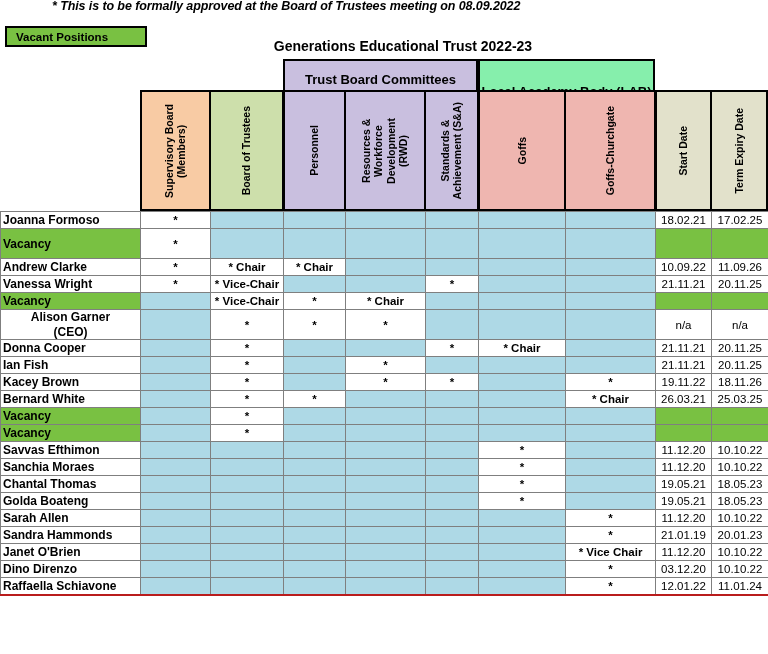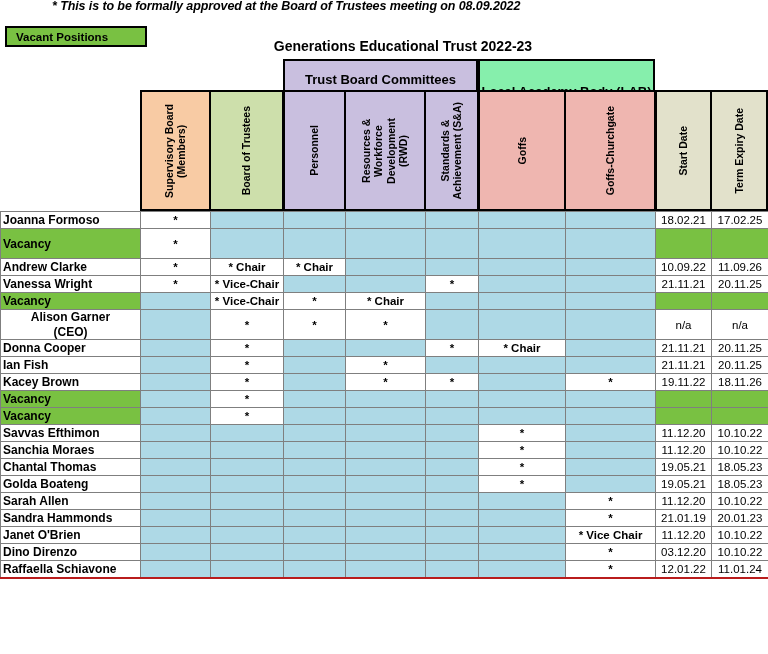--- a/index.html
+++ b/index.html
@@ -276,20 +276,32 @@
           <td class="c0 mark fill-blue"></td>
           <td class="c1 mark fill-white">*</td>
           <td class="c2 mark fill-blue"></td>
           <td class="c3 mark fill-white">*</td>
           <td class="c4 mark fill-white">*</td>
           <td class="c5 mark fill-blue"></td>
           <td class="c6 mark fill-white">*</td>
           <td class="c7 date fill-white">19.11.22</td>
           <td class="c8 date fill-white">18.11.26</td>
         </tr>
+        <tr>
+          <td class="name">Bernard White</td>
+          <td class="c0 mark fill-blue"></td>
+          <td class="c1 mark fill-white">*</td>
+          <td class="c2 mark fill-white">*</td>
+          <td class="c3 mark fill-blue"></td>
+          <td class="c4 mark fill-blue"></td>
+          <td class="c5 mark fill-blue"></td>
+          <td class="c6 mark fill-white">* Chair</td>
+          <td class="c7 date fill-white">26.03.21</td>
+          <td class="c8 date fill-white">25.03.25</td>
+        </tr>
         <tr class="r-vac">
           <td class="name">Vacancy</td>
           <td class="c0 mark fill-blue"></td>
           <td class="c1 mark fill-white">*</td>
           <td class="c2 mark fill-blue"></td>
           <td class="c3 mark fill-blue"></td>
           <td class="c4 mark fill-blue"></td>
           <td class="c5 mark fill-blue"></td>
           <td class="c6 mark fill-blue"></td>
           <td class="c7 date fill-green"></td>

